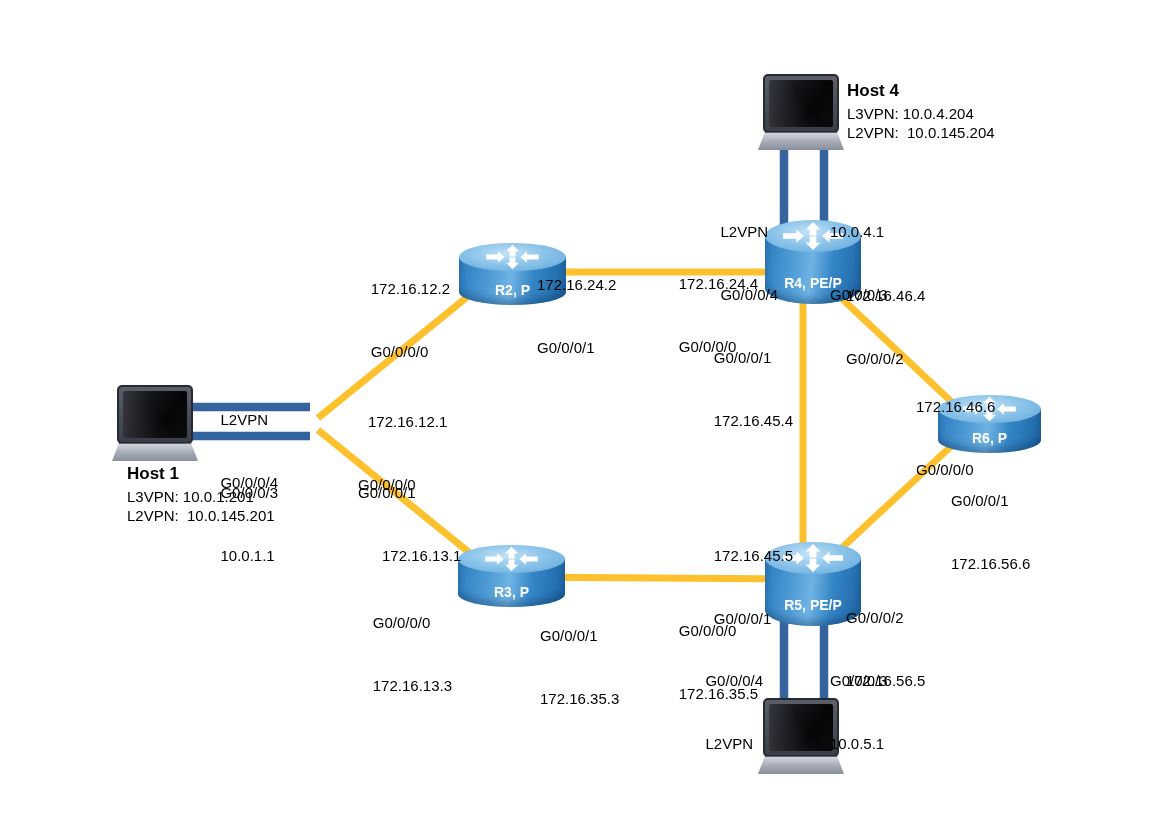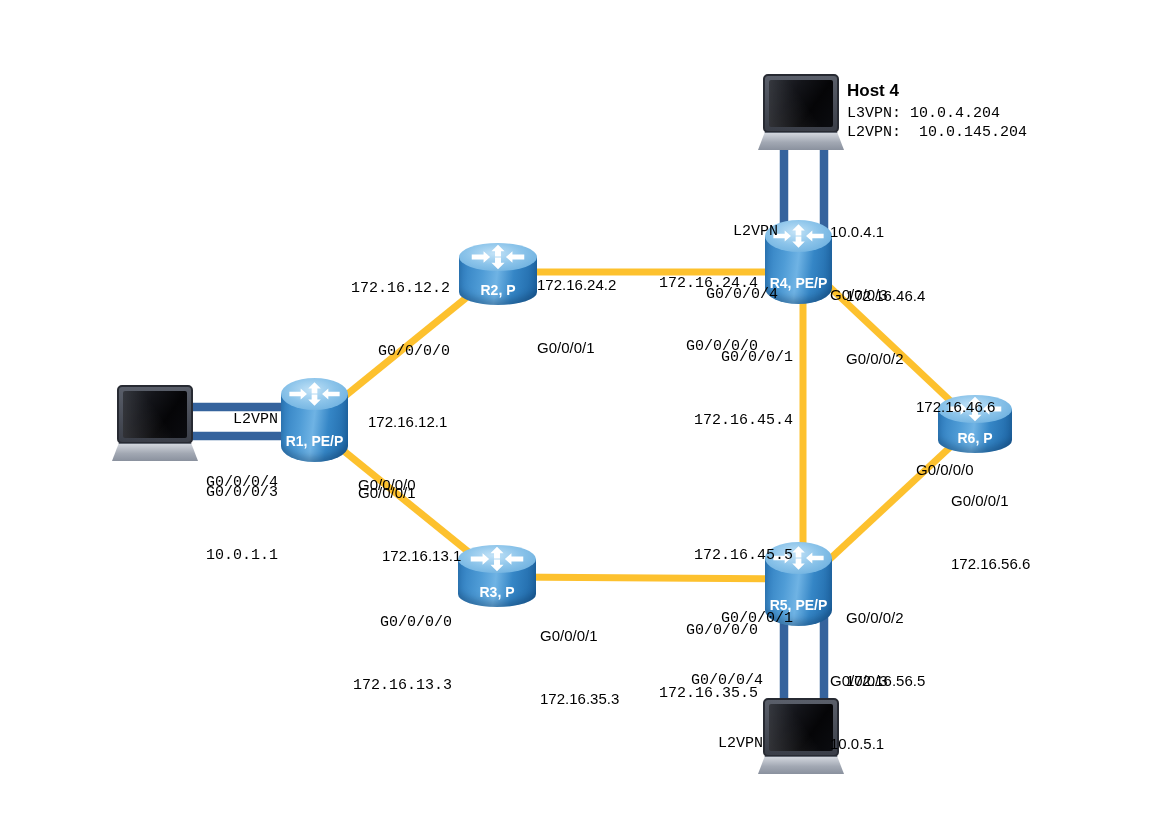--- a/index.html
+++ b/index.html
@@ -25,21 +25,21 @@
       linear-gradient(125deg,#2b2e35 0%,#131419 35%,#050507 65%,#0b0c10 100%);
   }
   .lap-base {
     position:absolute; left:0; bottom:0; width:100%; height:17px;
     background:linear-gradient(180deg,#d2d6dd 0%,#a2a8b3 55%,#8a919e 100%);
     clip-path:polygon(8% 0,92% 0,100% 100%,0 100%);
     border-top:1px solid #5f6570;
   }
 
   
-  .router { position:absolute; z-index:3; }
+  .router { position:absolute; z-index:3;padding-left:29px; }
   .router.tall  { width:67px; height:84px; }
   .router.short { width:78px; height:62px; }
   .r-body {
     position:absolute; left:0; right:0; bottom:0;
     background:linear-gradient(97deg,#2d7cbe 0%,#4f9cd6 30%,#6fb3e4 48%,#3586c6 68%,#1d64a3 100%);
     box-shadow:inset 0 -5px 7px rgba(8,42,80,0.35);
   }
   .tall  .r-body { top:16px; border-radius:0 0 50% 50% / 0 0 16px 16px; }
   .short .r-body { top:14px; border-radius:0 0 50% 50% / 0 0 13px 13px; }
   .r-top {
@@ -52,24 +52,24 @@
   .r-arrows polygon { fill:#ffffff; }
   .r-label {
     position:absolute; left:0; width:100%; text-align:center;
     color:var(--router-label,#ffffff); font-weight:bold; font-size:14px; white-space:pre;
   }
   .tall  .r-label { bottom:13px; }
   .short .r-label { bottom:7px; }
 
   
   .lbl { position:absolute; z-index:4; font-size:15px; line-height:21px; white-space:pre; }
-  .lbl.ra { text-align:right;font-family:Liberation Mono, monospace; }
+  .lbl.ra { text-align:left; }
   .host-info { position:absolute; z-index:4; }
   .host-name { font-size:17px; font-weight:bold; margin-bottom:3px; white-space:pre; }
-  .host-line { font-size:15px; line-height:19px; white-space:pre;font-family:Liberation Mono, monospace; }
+  .host-line { font-size:15px; line-height:19px; white-space:pre; }
 </style>
 </head>
 <body>
 
 <div class="canvas">
 
   <svg class="links" width="1170" height="837" viewBox="0 0 1170 837">
 
     <line class="link-access" x1="150" y1="407" x2="310" y2="407"></line>
     <line class="link-access" x1="150" y1="436" x2="310" y2="436"></line>
@@ -99,32 +99,20 @@
     </div>
     <div class="lap-base"></div>
   </div>
   <div class="laptop" style="left:758px;top:698px">
     <div class="lap-screen">
       <div class="lap-display"></div>
     </div>
     <div class="lap-base"></div>
   </div>
 
-  <div class="router tall" style="left:281px;top:378px">
-    <div class="r-body"></div>
-    <div class="r-top">
-      <svg class="r-arrows" viewBox="0 0 80 32">
-        <polygon points="40,2 32.5,9.5 36.6,9.5 36.6,15.5 43.4,15.5 43.4,9.5 47.5,9.5"></polygon>
-        <polygon points="40,30 32.5,22.5 36.6,22.5 36.6,16.5 43.4,16.5 43.4,22.5 47.5,22.5"></polygon>
-        <polygon points="31,16 23.5,9.5 23.5,13.2 10,13.2 10,18.8 23.5,18.8 23.5,22.5"></polygon>
-        <polygon points="49,16 56.5,9.5 56.5,13.2 70,13.2 70,18.8 56.5,18.8 56.5,22.5"></polygon>
-      </svg>
-    </div>
-    <div class="r-label">R1, PE/P</div>
-  </div>
 
   <div class="router short" style="left:459px;top:243px">
     <div class="r-body"></div>
     <div class="r-top">
       <svg class="r-arrows" viewBox="0 0 80 32">
         <polygon points="40,2 32.5,9.5 36.6,9.5 36.6,15.5 43.4,15.5 43.4,9.5 47.5,9.5"></polygon>
         <polygon points="40,30 32.5,22.5 36.6,22.5 36.6,16.5 43.4,16.5 43.4,22.5 47.5,22.5"></polygon>
         <polygon points="31,16 23.5,9.5 23.5,13.2 10,13.2 10,18.8 23.5,18.8 23.5,22.5"></polygon>
         <polygon points="49,16 56.5,9.5 56.5,13.2 70,13.2 70,18.8 56.5,18.8 56.5,22.5"></polygon>
       </svg>
@@ -258,19 +246,24 @@
   </div>
   <div class="lbl" style="left:916px;top:354px">
     <div>172.16.46.6</div>
     <div>G0/0/0/0</div>
   </div>
   <div class="lbl" style="left:951px;top:448px">
     <div>G0/0/0/1</div>
     <div>172.16.56.6</div>
   </div>
 
+  <div class="host-info" style="left:127px;top:464px">
+    <div class="host-name">Host 1</div>
+    <div class="host-line">L3VPN: 10.0.1.201</div>
+    <div class="host-line">L2VPN:  10.0.145.201</div>
+  </div>
   <div class="host-info" style="left:847px;top:81px">
     <div class="host-name">Host 4</div>
     <div class="host-line">L3VPN: 10.0.4.204</div>
     <div class="host-line">L2VPN:  10.0.145.204</div>
   </div>
 
 </div>
 
 </body></html>

